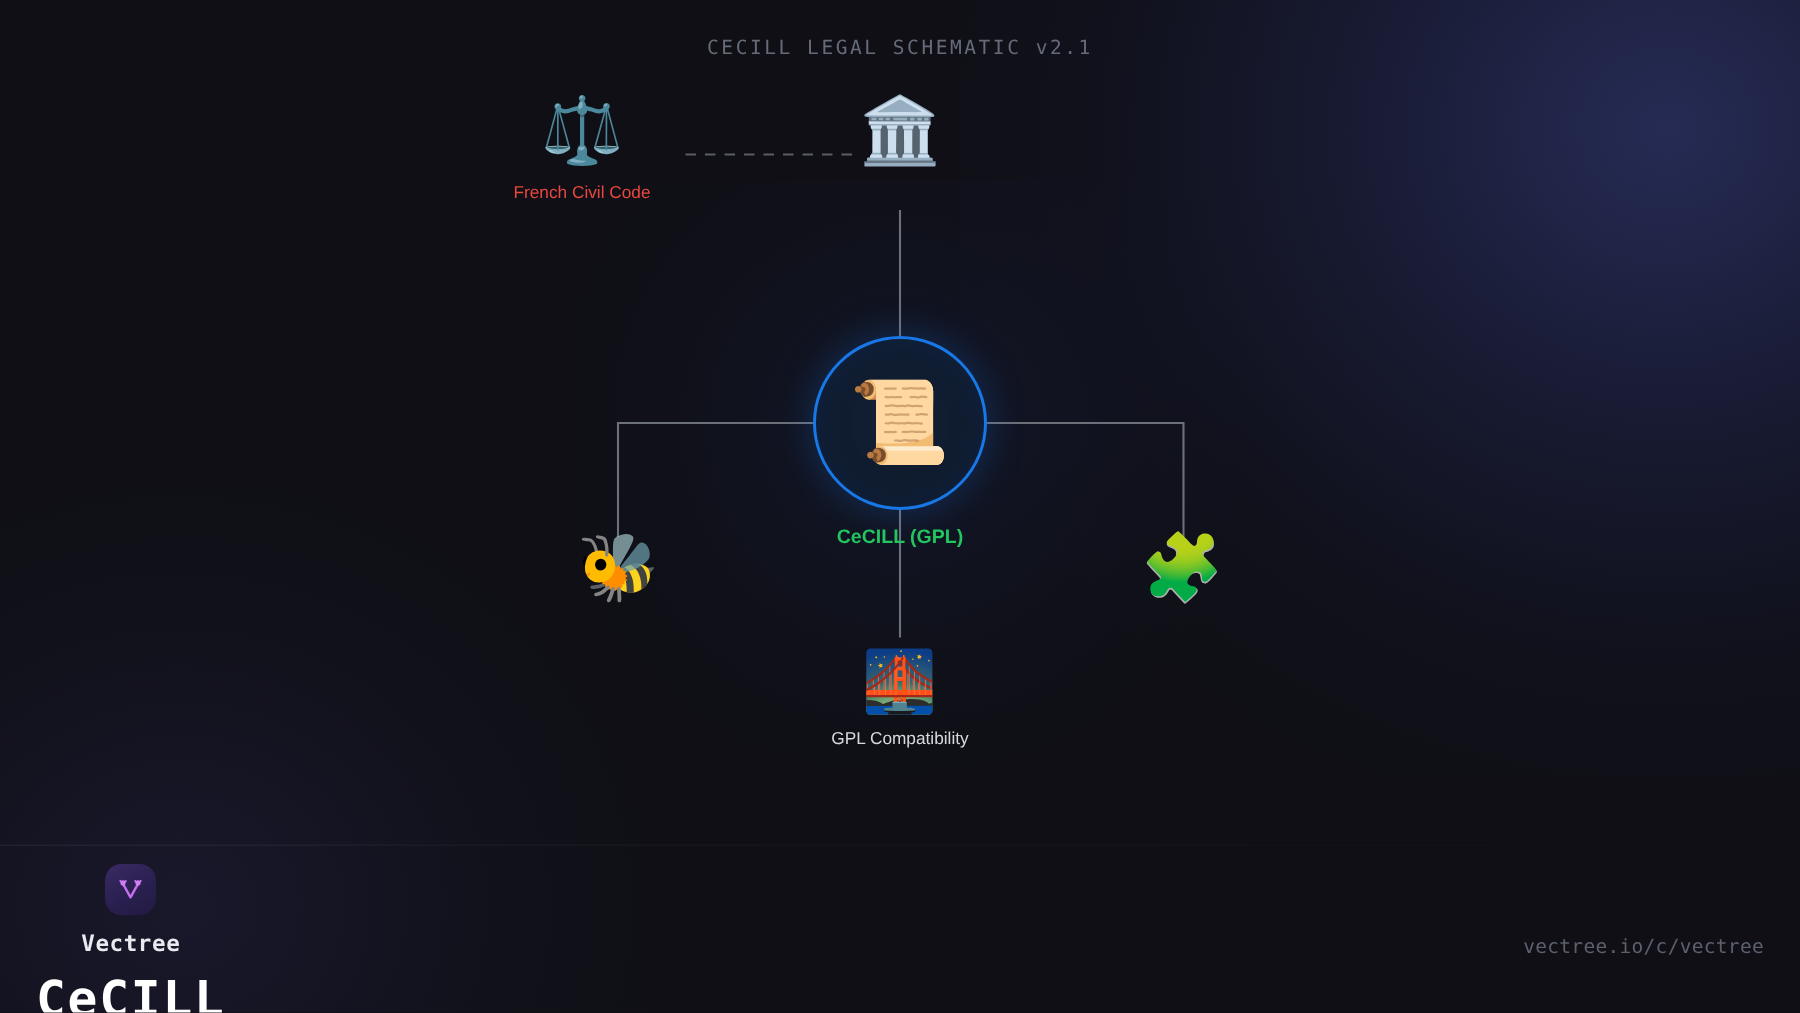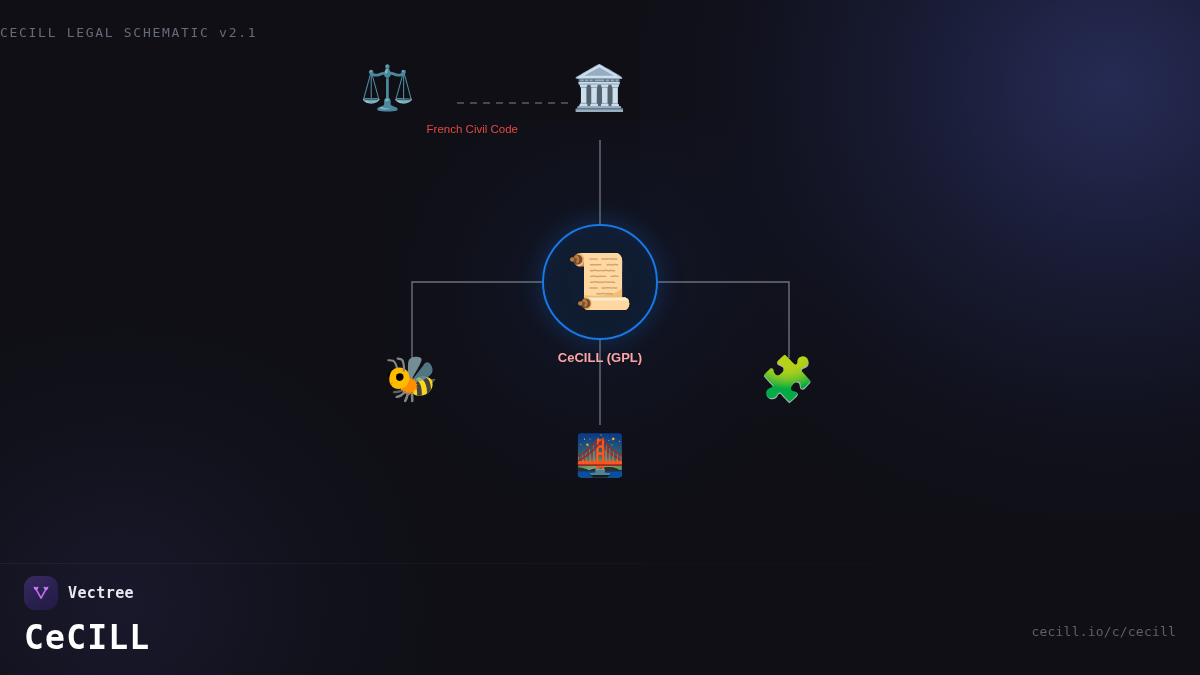--- a/index.html
+++ b/index.html
@@ -47,21 +47,21 @@
                  rgba(26,42,84,0.30) 0%,
                  rgba(18,26,54,0.14) 45%,
                  rgba(15,15,21,0) 72%);
     pointer-events: none;
   }
 
   
   #schematic-title {
     position: absolute;
     top: 25px; left: 0; width: 1200px;
-    text-align: left;
+    text-align: center;
     font-family: "DejaVu Sans Mono", monospace;
     font-size: 13px;
     letter-spacing: 1.7px;
     color: #666b7a;
     white-space: pre;
   }
 
   
   #connectors {
     position: absolute;
@@ -121,21 +121,21 @@
   #center-circle .node-emoji {
     font-size: 54px;
     height: 58px;
     line-height: 58px;
   }
   #center-label {
     display: block;
     margin-top: 10px;
     font-size: 13px;
     font-weight: bold;
-    color: #fca5a5;
+    color: #22c55e;
     white-space: nowrap;
   }
 
   
   #footer-divider {
     position: absolute;
     left: 0; top: 563px;
     width: 1200px; height: 1px;
     background: linear-gradient(to right,
                 rgba(255,255,255,0.055) 0%,
@@ -143,20 +143,21 @@
                 rgba(255,255,255,0) 100%);
   }
   #brand-block {
     position: absolute;
     left: 24px; top: 576px;
   }
   #brand-row {
     display: flex;
     align-items: center;
     gap: 10px;
+    flex-direction: column;
   }
   #brand-logo {
     width: 34px; height: 34px;
     border-radius: 11px;
     background: linear-gradient(150deg, #3b2a63 0%, #2a2050 55%, #221a42 100%);
     display: flex;
     align-items: center;
     justify-content: center;
     flex: none;
   }
@@ -202,21 +203,21 @@
    CeCILL-B (elbow) --&gt;
   <path d="M 542 282 L 412 282 L 412 358" fill="none" stroke="#6c7079" stroke-width="1.4"></path>
    CeCILL-C (elbow) --&gt;
   <path d="M 658 282 L 789 282 L 789 358" fill="none" stroke="#6c7079" stroke-width="1.4"></path>
    GPL Compatibility --&gt;
   <line x1="600" y1="338" x2="600" y2="425" stroke="#6c7079" stroke-width="1.4"></line>
 </svg>
 
 <div class="node node-sm" id="node-french-civil-code" style="left:388px; top:66px;">
   <span class="node-emoji">⚖️</span>
-  <span class="node-label" style="color:#e8483f;text-align:right;">French Civil Code</span>
+  <span class="node-label" style="color:#e8483f;">French Civil Code</span>
 </div>
 
 <div class="node node-sm" id="node-founding-trio" style="left:600px; top:66px;">
   <span class="node-emoji">🏛️</span>
 </div>
 
 <div id="node-center" style="left:600px; top:224px;">
   <div id="center-circle">
     <span class="node-emoji">📜</span>
   </div>
@@ -226,33 +227,34 @@
 <div class="node node-sm" id="node-cecill-b" style="left:412px; top:357px;">
   <span class="node-emoji">🐝</span>
 </div>
 
 <div class="node node-sm" id="node-cecill-c" style="left:788px; top:357px;">
   <span class="node-emoji">🧩</span>
 </div>
 
 <div class="node node-xs" id="node-gpl-compatibility" style="left:600px; top:435px;">
   <span class="node-emoji">🌉</span>
+  <span class="node-label" style="color:#d8d9df;">GPL Compatibility</span>
 </div>
 
 <div id="footer-divider"></div>
 
 <div id="brand-block">
   <div id="brand-row">
     <div id="brand-logo">
       <svg width="20" height="20" viewBox="0 0 20 20" aria-hidden="true">
         <path d="M5 6.2 L10 15.2 L15 6.2" fill="none" stroke="#c46ff0" stroke-width="1.6" stroke-linecap="round" stroke-linejoin="round"></path>
         <path d="M5 6.2 L3.2 4.2 M5 6.2 L6.9 4.3" fill="none" stroke="#c46ff0" stroke-width="1.3" stroke-linecap="round"></path>
         <path d="M15 6.2 L13.1 4.3 M15 6.2 L16.8 4.2" fill="none" stroke="#c46ff0" stroke-width="1.3" stroke-linecap="round"></path>
         <circle cx="5" cy="5.6" r="1.7" fill="#d37ef5"></circle>
         <circle cx="15" cy="5.6" r="1.7" fill="#d37ef5"></circle>
       </svg>
     </div>
     <span id="brand-name">Vectree</span>
   </div>
   <div id="page-heading">CeCILL</div>
 </div>
 
-<div id="footer-url">cecill.io/c/cecill</div>
+<div id="footer-url">vectree.io/c/vectree</div>
 
 </body></html>

